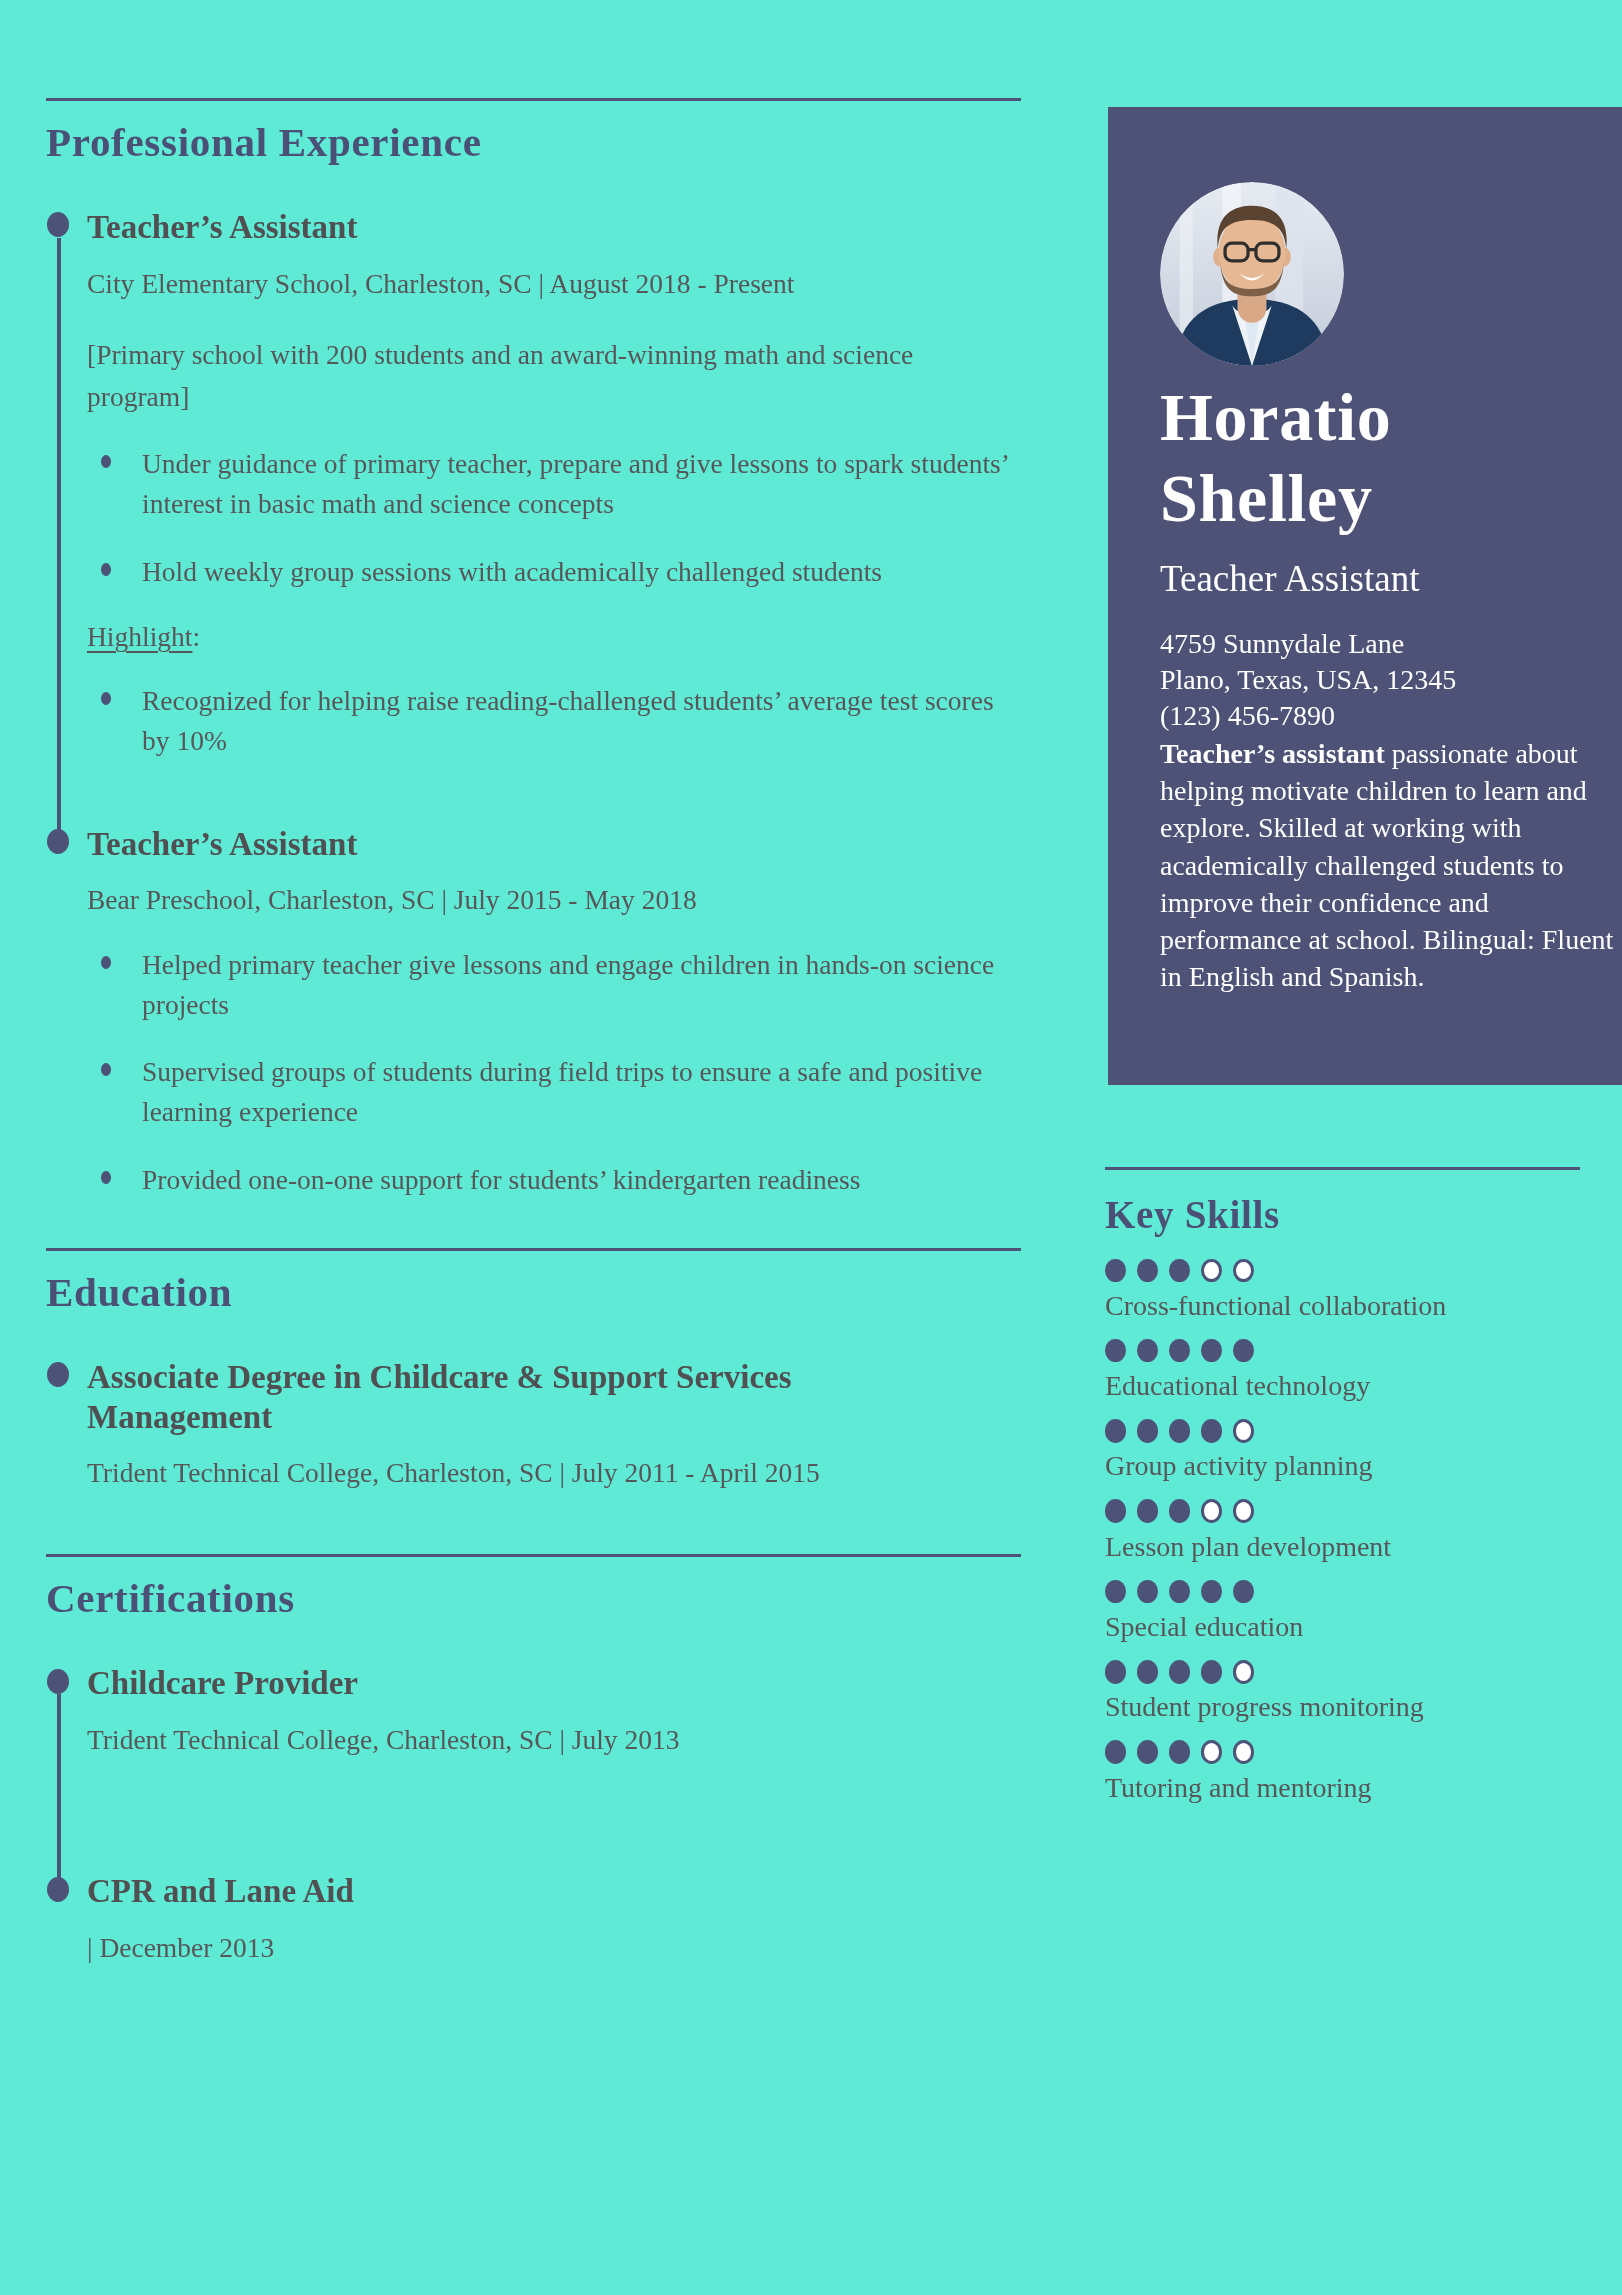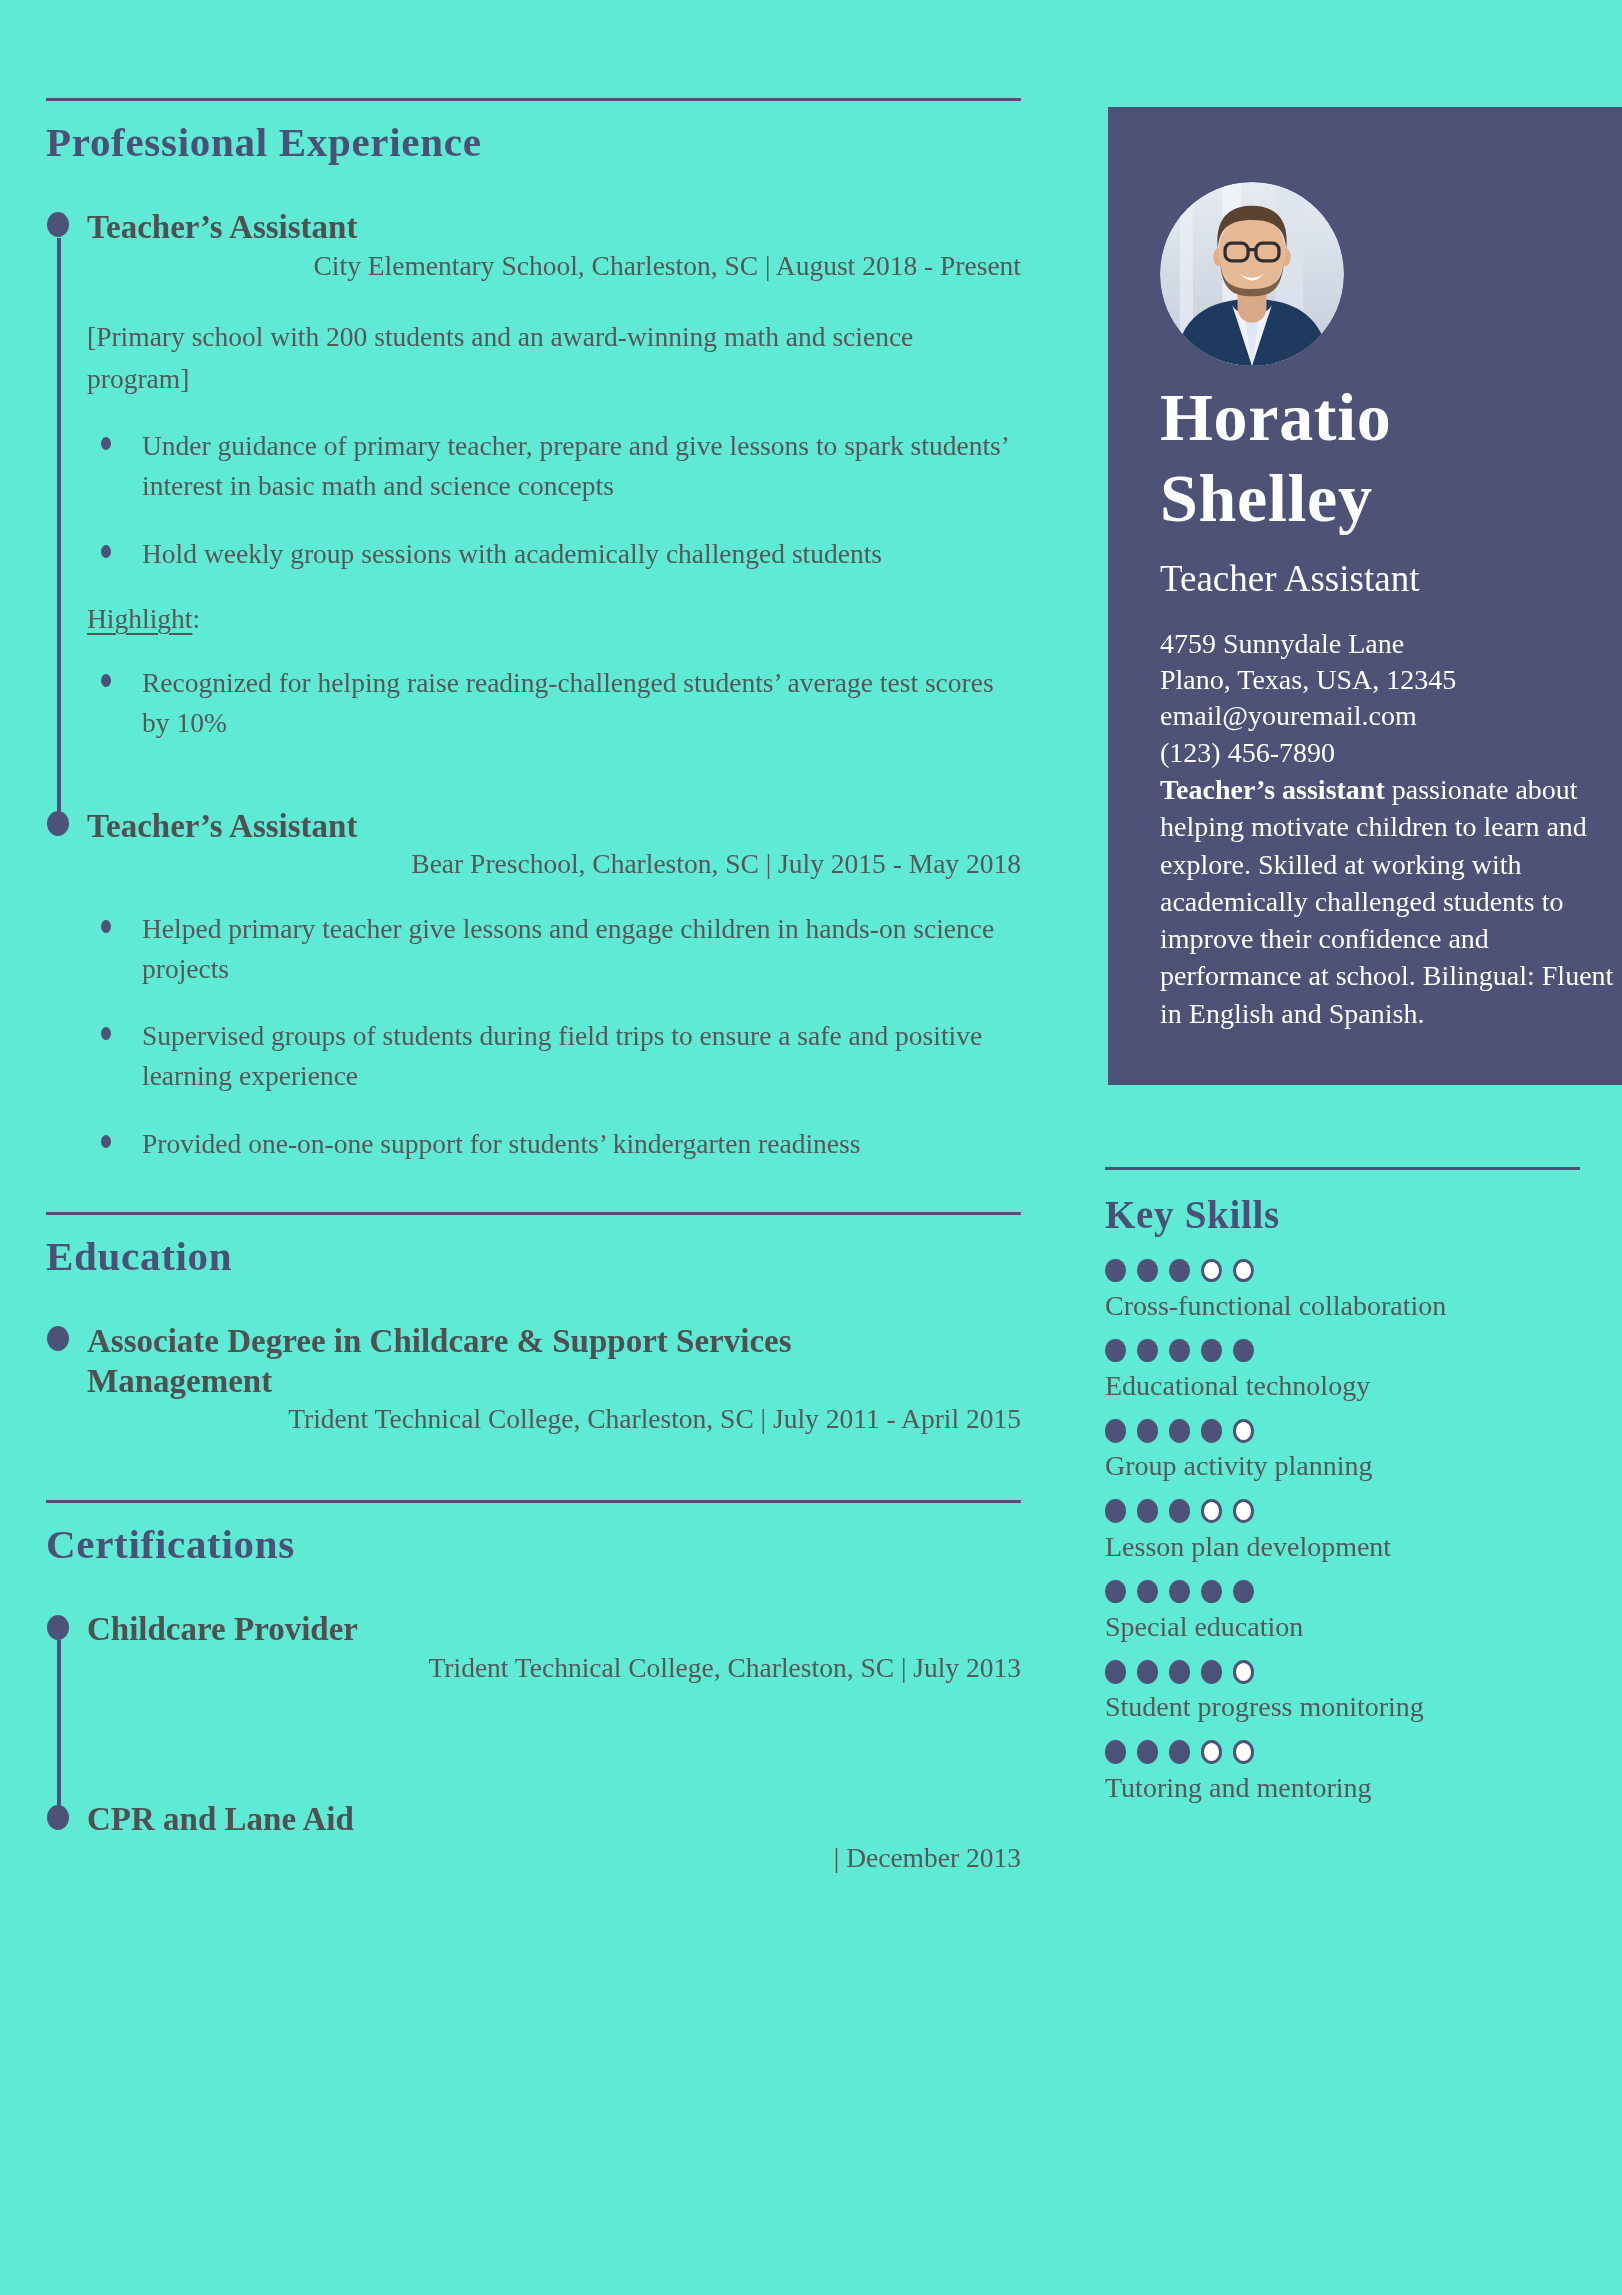--- a/index.html
+++ b/index.html
@@ -40,21 +40,21 @@
   }
   .entry.connected::after{
     content:"";position:absolute;left:10.5px;top:31px;width:4.6px;
     background:var(--accent);
   }
   .exp .entry.connected::after{height:calc(100% - 31px + 69px);}
   .certs .entry.connected::after{height:calc(100% - 31px + 121px);}
 
   .job-title{font-size:33px;font-weight:bold;color:var(--title-gray);line-height:1.22;}
   .edu .job-title{max-width:797px;}
-  .meta{font-size:27.5px;color:var(--gray);margin-top:0;line-height:1.3;text-align:right;}
+  .meta{font-size:27.5px;color:var(--gray);margin-top:18px;line-height:1.3;}
   .desc{font-size:27.5px;line-height:1.5;margin-top:33px;max-width:902px;}
 
   ul.bullets{list-style:none;margin-top:27.5px;}
   ul.bullets li{
     position:relative;padding-left:55px;font-size:27.5px;line-height:1.45;
     margin-top:27.5px;max-width:928px;
   }
   ul.bullets li:first-child{margin-top:0;}
   ul.bullets li::before{
     content:"";position:absolute;left:14.4px;top:11px;width:9.8px;height:13px;
@@ -199,21 +199,20 @@
 
       <div class="person-name">
         <div>Horatio</div>
         <div>Shelley</div>
       </div>
       <div class="person-role">Teacher Assistant</div>
 
       <div class="contact">
         <div>4759 Sunnydale Lane</div>
         <div>Plano, Texas, USA, 12345</div>
-        <div>email@youremail.com</div>
         <div>(123) 456-7890</div>
       </div>
 
       <p class="summary"><strong>Teacher’s assistant</strong><span> passionate about helping motivate children to learn and explore. Skilled at working with academically challenged students to improve their confidence and performance at school. Bilingual: Fluent in English and Spanish.</span></p>
     </div>
   </aside>
 
   <section class="skills-col">
     <div class="rule"></div>
     <h2>Key Skills</h2>

